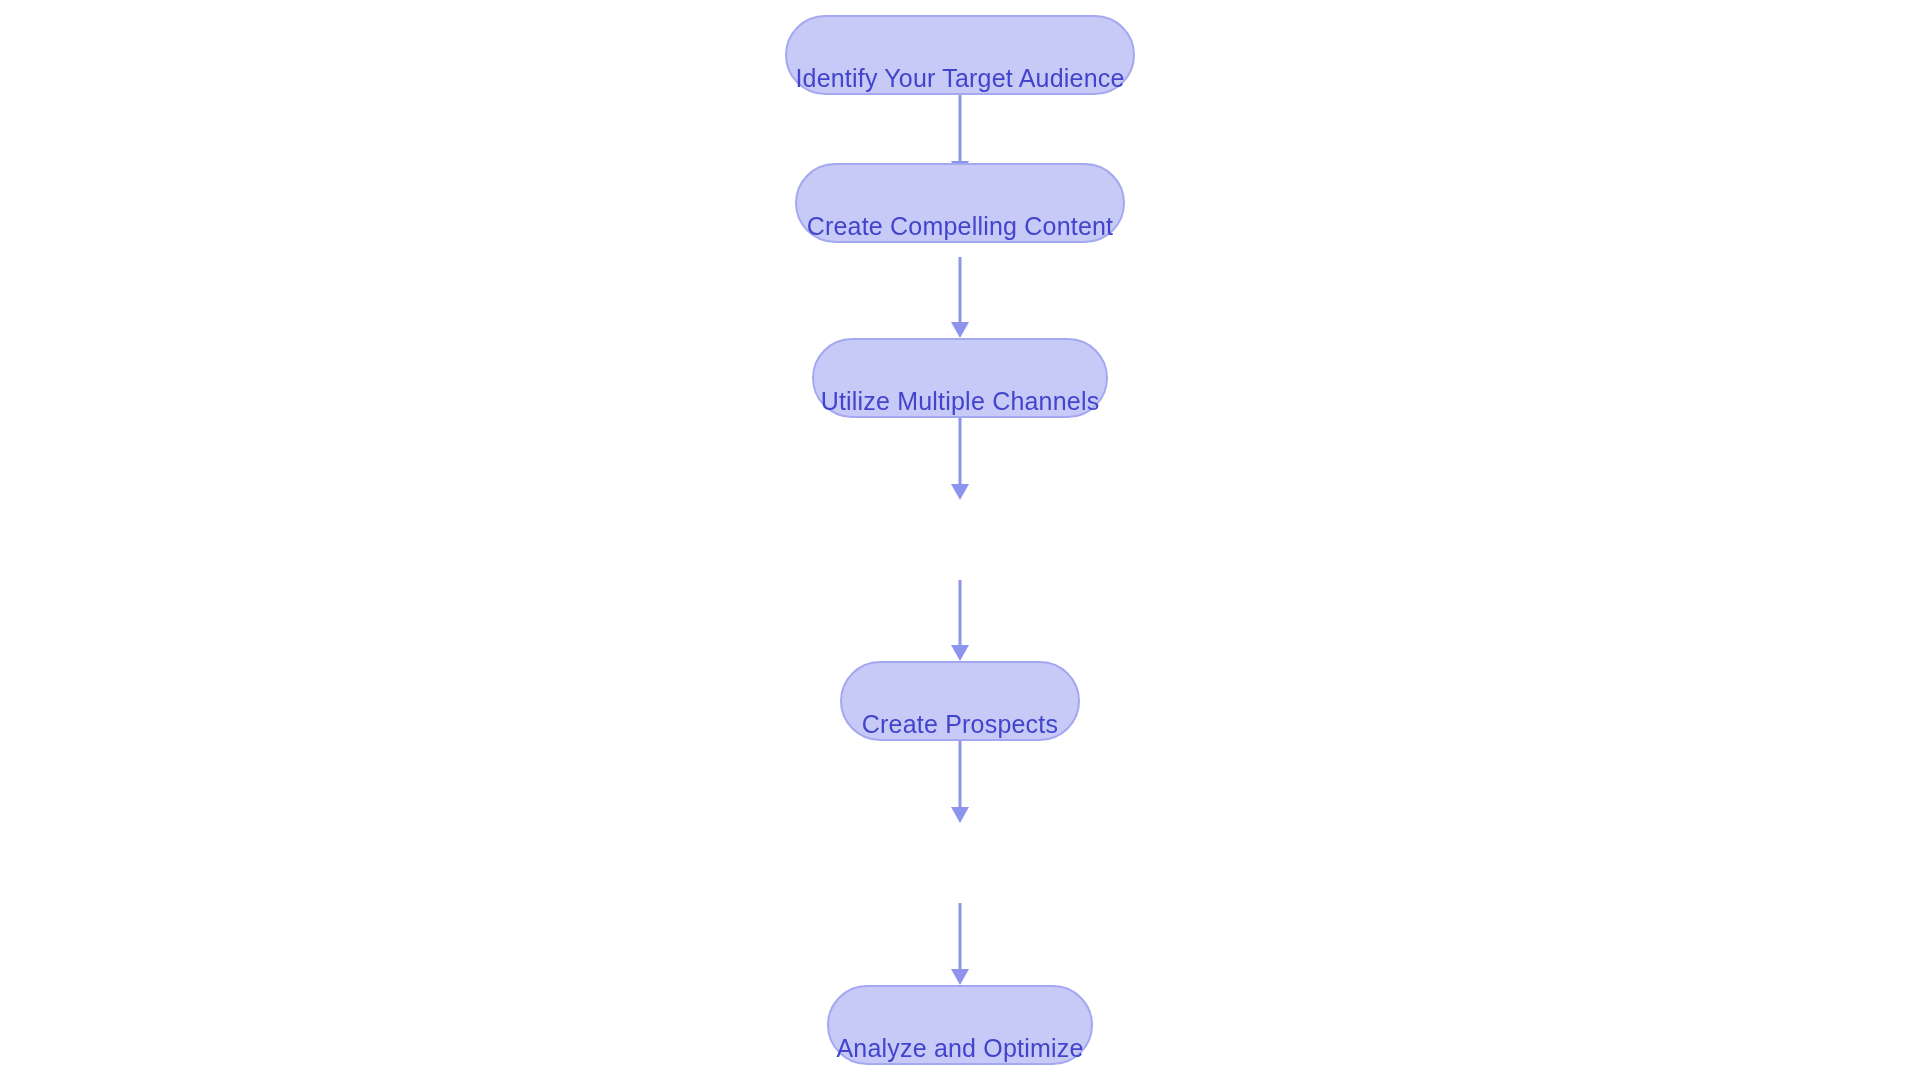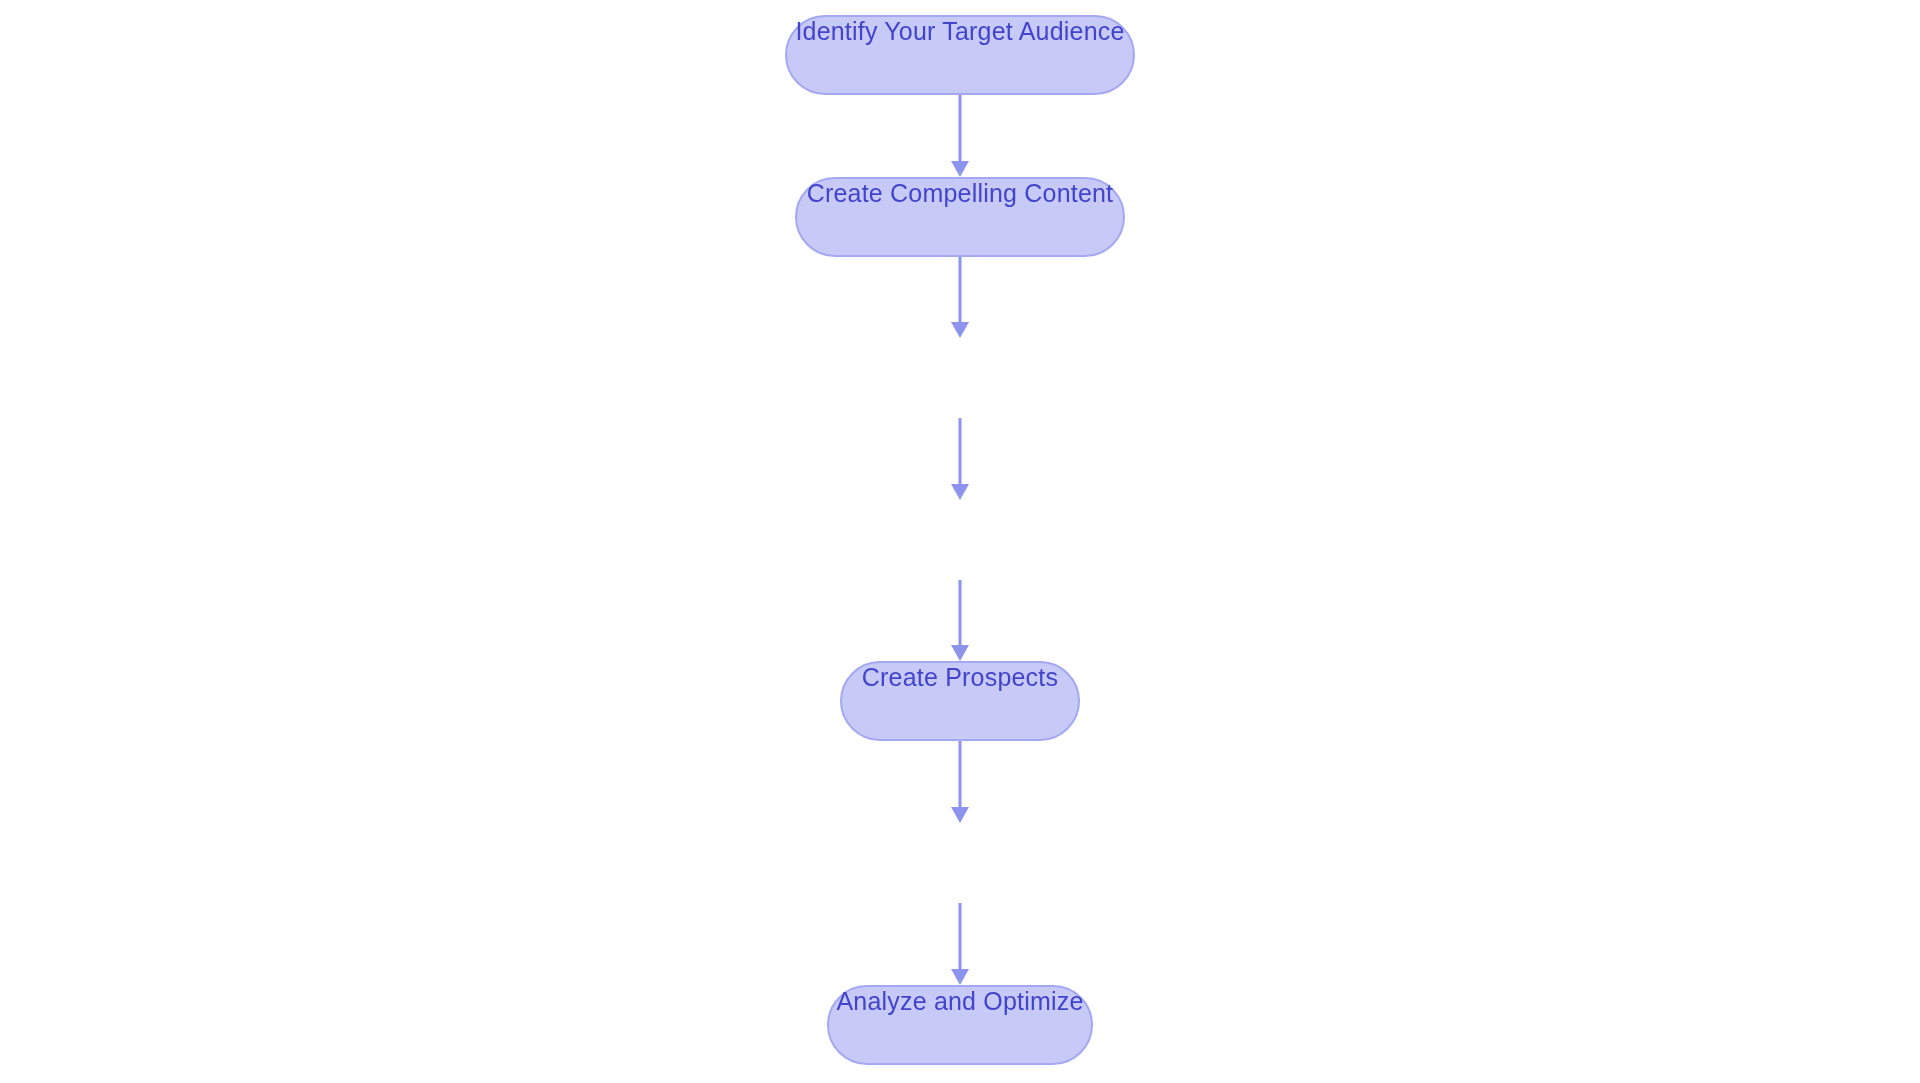--- a/index.html
+++ b/index.html
@@ -16,29 +16,29 @@
     overflow: hidden;
   }
   .node {
     position: absolute;
     height: 80px;
     box-sizing: border-box;
     background: var(--node-fill, #c7c9f7);
     border: 2px solid var(--node-border, #a3a8f0);
     border-radius: 42px;
     display: flex;
-    align-items: flex-start;
+    align-items: flex-end;
     justify-content: center;
     color: var(--node-text, #4244cc);
     font-size: 25px;
     letter-spacing: 0.2px;
     white-space: nowrap;
   }
   .n1 { left: 785px; top: 15px;  width: 350px; }
-  .n2 { left: 795px; top: 177px; width: 330px; }
+  .n2 { left: 795px; top: 163px; width: 330px; }
   .n3 { left: 812px; top: 338px; width: 296px; }
   .n4 { left: 837px; top: 500px; width: 246px; }
   .n5 { left: 840px; top: 661px; width: 240px; }
   .n6 { left: 775px; top: 823px; width: 370px; }
   .n7 { left: 827px; top: 985px; width: 266px; }
 
   .arrow {
     position: absolute;
     left: 960px;
     width: 18px;
@@ -87,20 +87,23 @@
 
   <div class="node n2">
     <span>Create Compelling Content</span>
   </div>
 
   <div class="arrow a2">
     <div class="shaft"></div>
     <div class="head"></div>
   </div>
 
+  <div class="node n3">
+    <span>Utilize Multiple Channels</span>
+  </div>
 
   <div class="arrow a3">
     <div class="shaft"></div>
     <div class="head"></div>
   </div>
 
 
   <div class="arrow a4">
     <div class="shaft"></div>
     <div class="head"></div>

